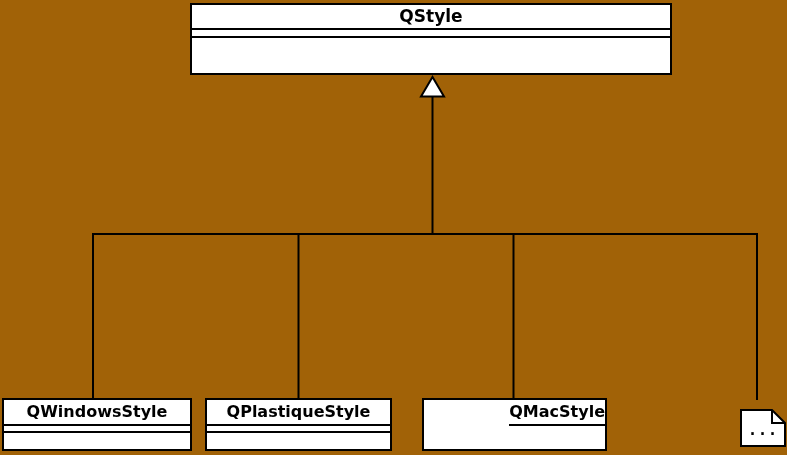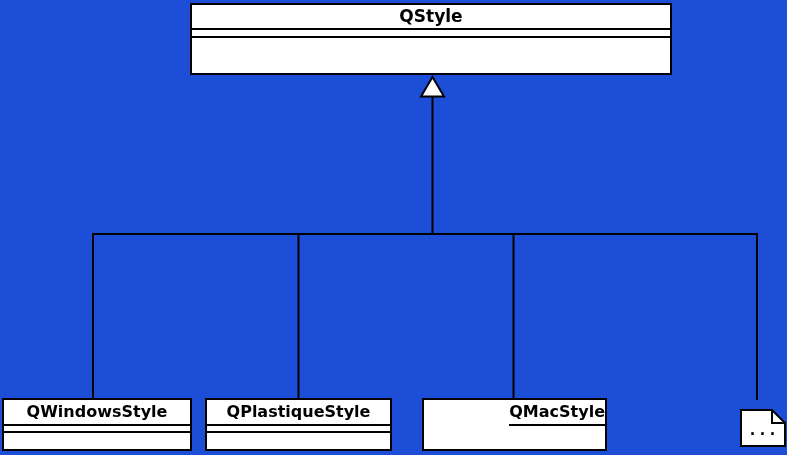--- a/index.html
+++ b/index.html
@@ -1,21 +1,21 @@
 <!DOCTYPE html>
 <html><head>
 <meta charset="utf-8">
 <style>
   * { margin: 0; padding: 0; box-sizing: border-box; }
   html, body { background: #ffffff; }
   #canvas {
     position: relative;
     width: 787px;
     height: 455px;
-    background: #1d4ed8;
+    background: #a16207;
     font-family: "DejaVu Sans", "Liberation Sans", sans-serif;
     color: #000000;
     overflow: hidden;
   }
   #connector-layer {
     position: absolute;
     left: 0; top: 0;
     width: 787px; height: 455px;
   }
   .uml-class {

